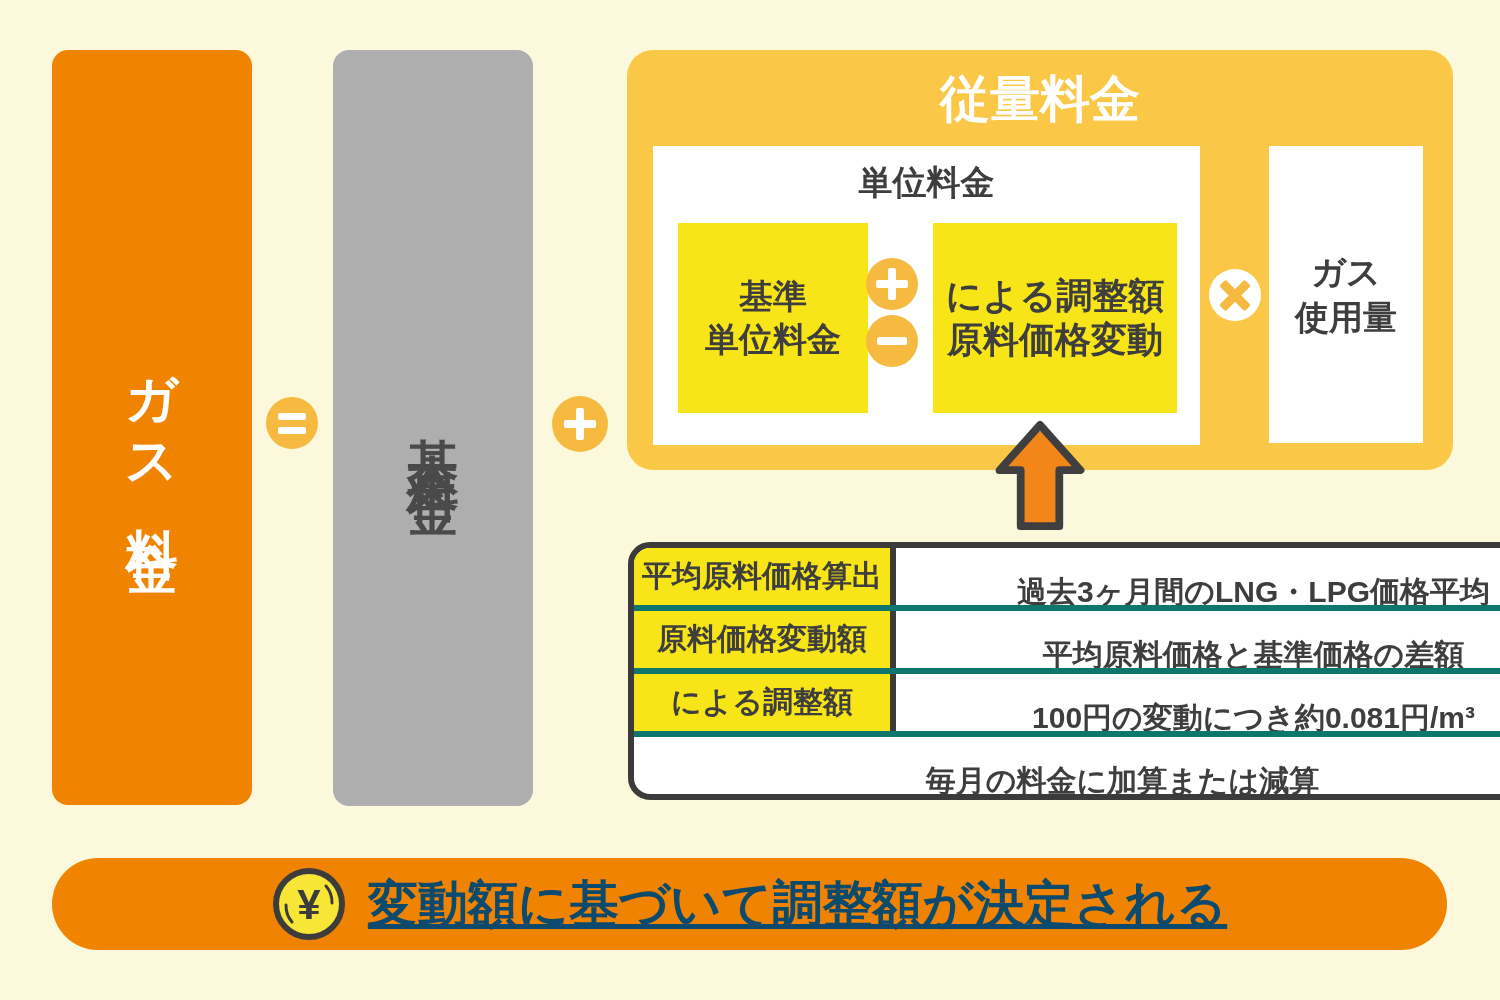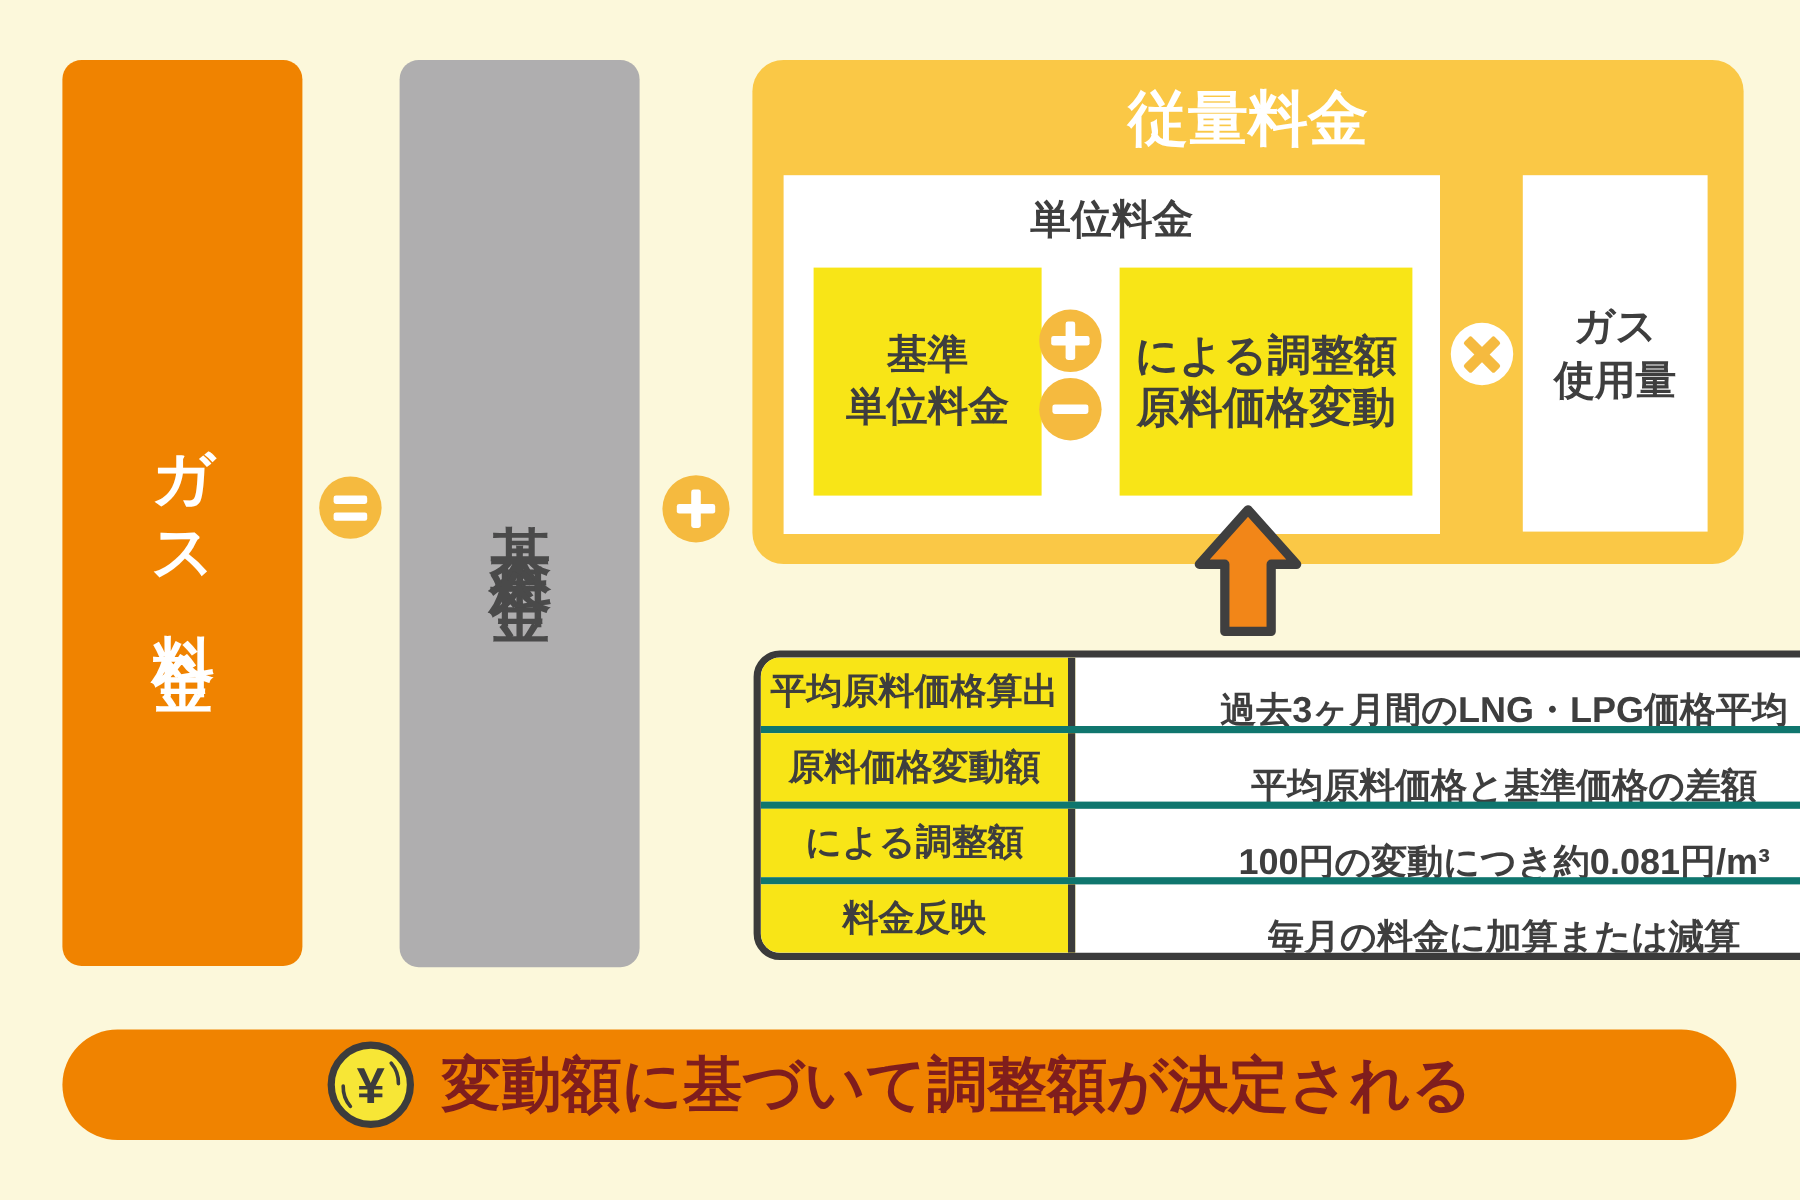--- a/index.html
+++ b/index.html
@@ -77,21 +77,21 @@
   .t-label { width:256px; background:#F8E517; border-right:6px solid #3B3B3B;
              display:flex; align-items:center; justify-content:center;
              font-size:30px; }
   .t-value { flex:1; display:flex; align-items:center; justify-content:center;
              font-size:30px;margin-top:32px; }
 
   
   .footer-bar { position:absolute; left:52px; top:858px; width:1395px; height:92px;
                 background:#F08300; border-radius:46px;
                 display:flex; align-items:center; justify-content:center; gap:22px; }
-  .footer-text { color:#7f1d1d; font-size:50px; }
+  .footer-text { color:#0c4a6e; font-size:50px;text-decoration:underline; }
 </style>
 </head>
 <body>
 
 <div class="canvas">
 
   <div class="vbar vbar-gas">
     <div class="vtext">ガス料金</div>
   </div>
 
@@ -164,21 +164,20 @@
     </div>
     <div class="t-row">
       <div class="t-label">原料価格変動額</div>
       <div class="t-value">平均原料価格と基準価格の差額</div>
     </div>
     <div class="t-row">
       <div class="t-label">による調整額</div>
       <div class="t-value">100円の変動につき約0.081円/m³</div>
     </div>
     <div class="t-row">
-      <div class="t-label">料金反映</div>
       <div class="t-value">毎月の料金に加算または減算</div>
     </div>
   </div>
 
   <div class="footer-bar">
     <svg width="74" height="74" viewBox="0 0 74 74" xmlns="http://www.w3.org/2000/svg">
       <circle cx="37" cy="37" r="33" fill="#F7E636" stroke="#3C3C3C" stroke-width="6"></circle>
       <path d="M 20 55 A 25 25 0 0 1 14 38" fill="none" stroke="#3C3C3C" stroke-width="3" stroke-linecap="round"></path>
       <path d="M 54 19 A 25 25 0 0 1 60 36" fill="none" stroke="#3C3C3C" stroke-width="3" stroke-linecap="round"></path>
       <text x="37" y="52" text-anchor="middle" font-size="42" font-weight="bold" fill="#3C3C3C" font-family="Liberation Sans, DejaVu Sans, sans-serif">¥</text>

